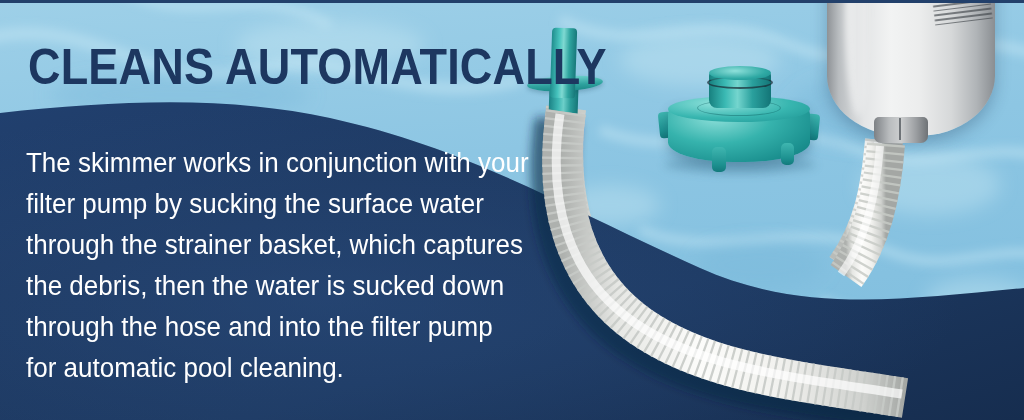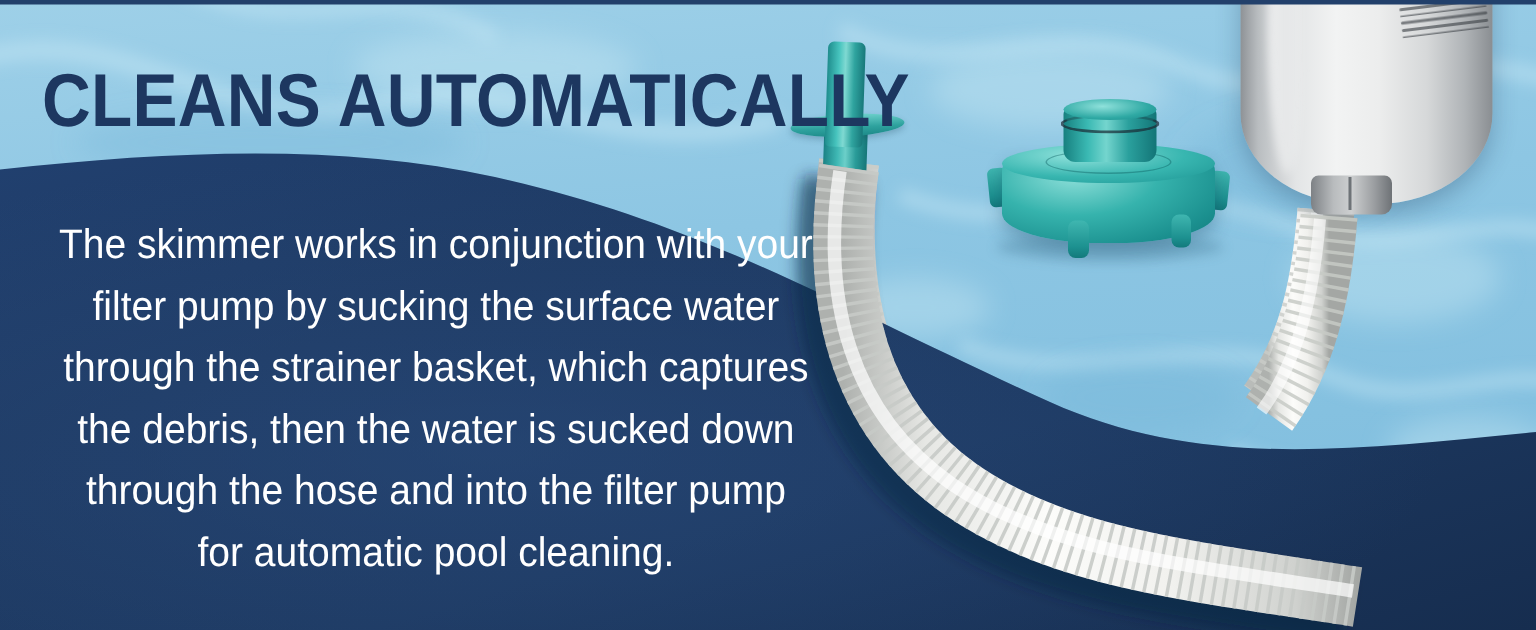--- a/index.html
+++ b/index.html
@@ -187,21 +187,21 @@
   .adapter-shadow{
     position:absolute;
     left:664px; top:156px;
     width:152px; height:18px;
     border-radius:50%;
     background:rgba(36,90,120,.22);
     filter:blur(4px);
   }
 
   
-  .text-layer{ position:absolute; inset:0; z-index:30;text-align:center; }
+  .text-layer{ position:absolute; inset:0; z-index:30; }
 
   .headline{
     position:absolute;
     left:28px; top:40px;
     font-size:50px;
     line-height:54px;
     font-weight:700;
     letter-spacing:.2px;
     color:#1d3760;
     transform:scaleX(.90);

